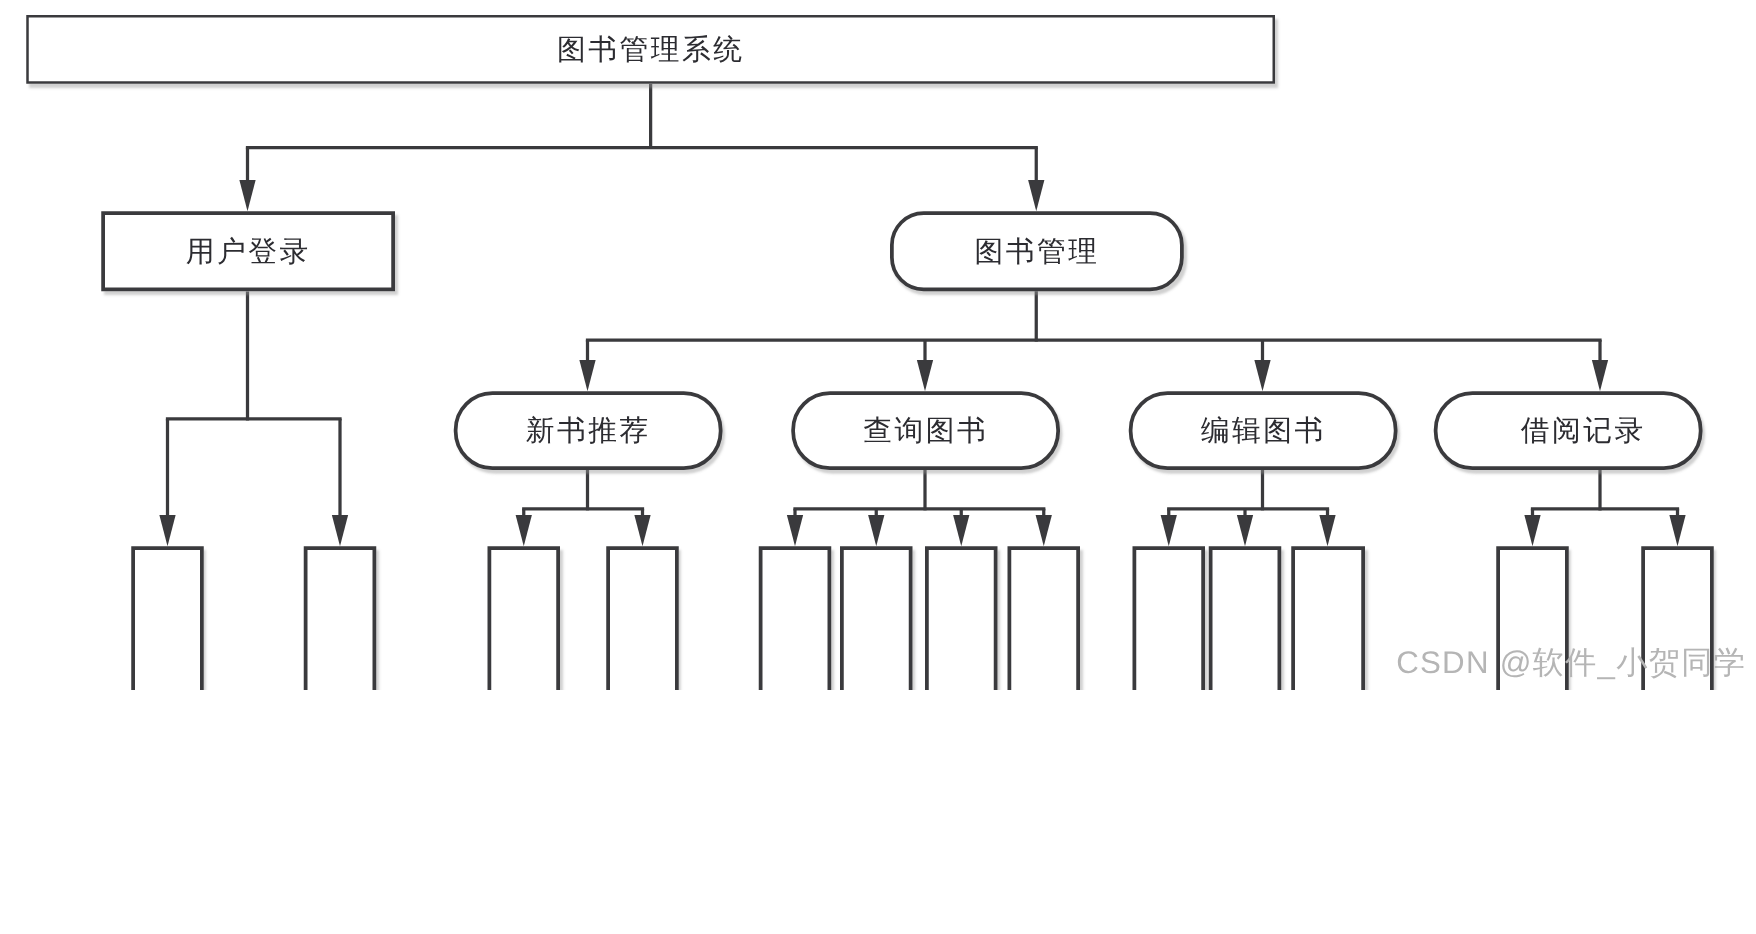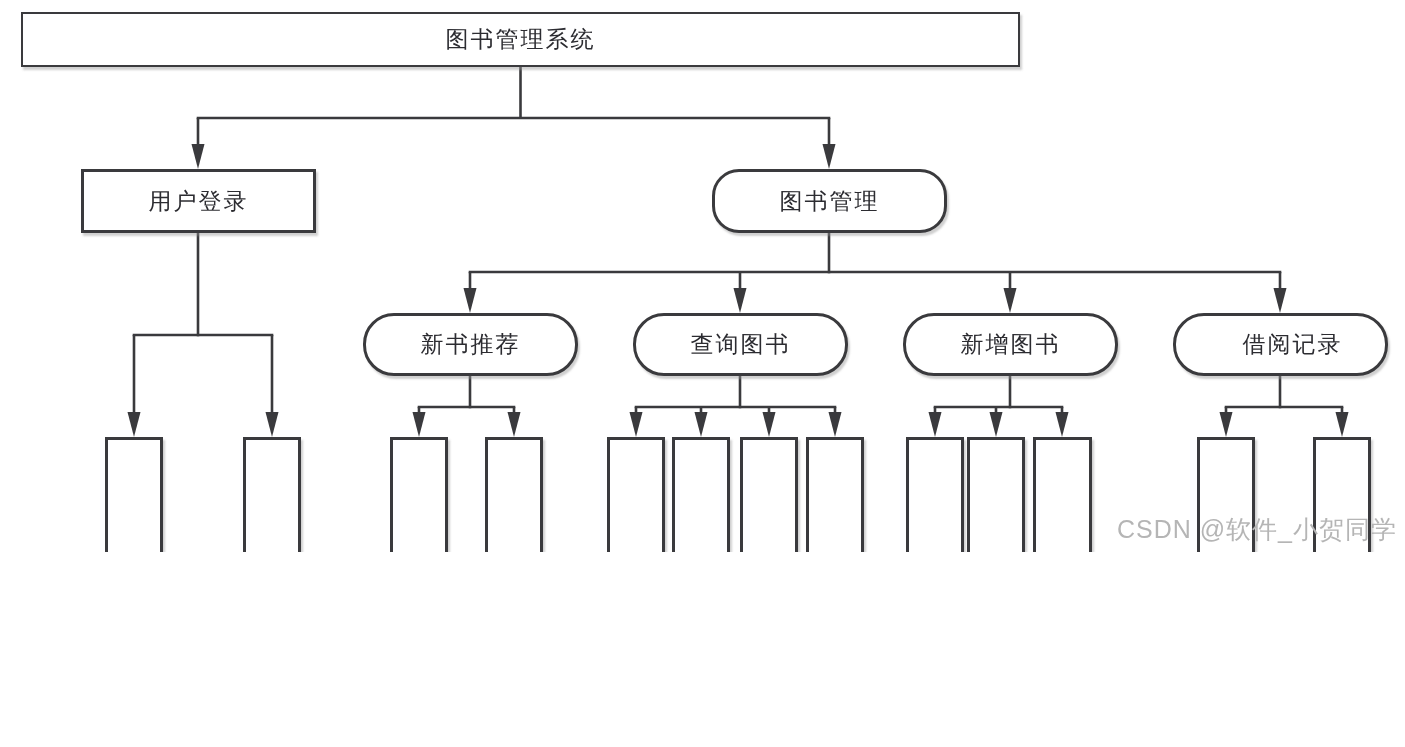--- a/index.html
+++ b/index.html
@@ -148,23 +148,23 @@
     <span class="h-label">图书管理</span>
   </div>
 
   <div class="box lvl3" style="left:363px;">
     <span class="h-label">新书推荐</span>
   </div>
   <div class="box lvl3" style="left:633px;">
     <span class="h-label">查询图书</span>
   </div>
   <div class="box lvl3" style="left:903px;">
-    <span class="h-label">新增图书</span>
-  </div>
-  <div class="box lvl3" style="left:1173px;padding-left:24px;">
+    <span class="h-label">编辑图书</span>
+  </div>
+  <div class="box lvl3" style="left:1147px;padding-left:24px;">
     <span class="h-label">借阅记录</span>
   </div>
 
   <div class="box leaf" style="left:105px;">
     <span class="v-label">用户登录</span>
   </div>
   <div class="box leaf" style="left:243px;">
     <span class="v-label">注销登录</span>
   </div>
 

